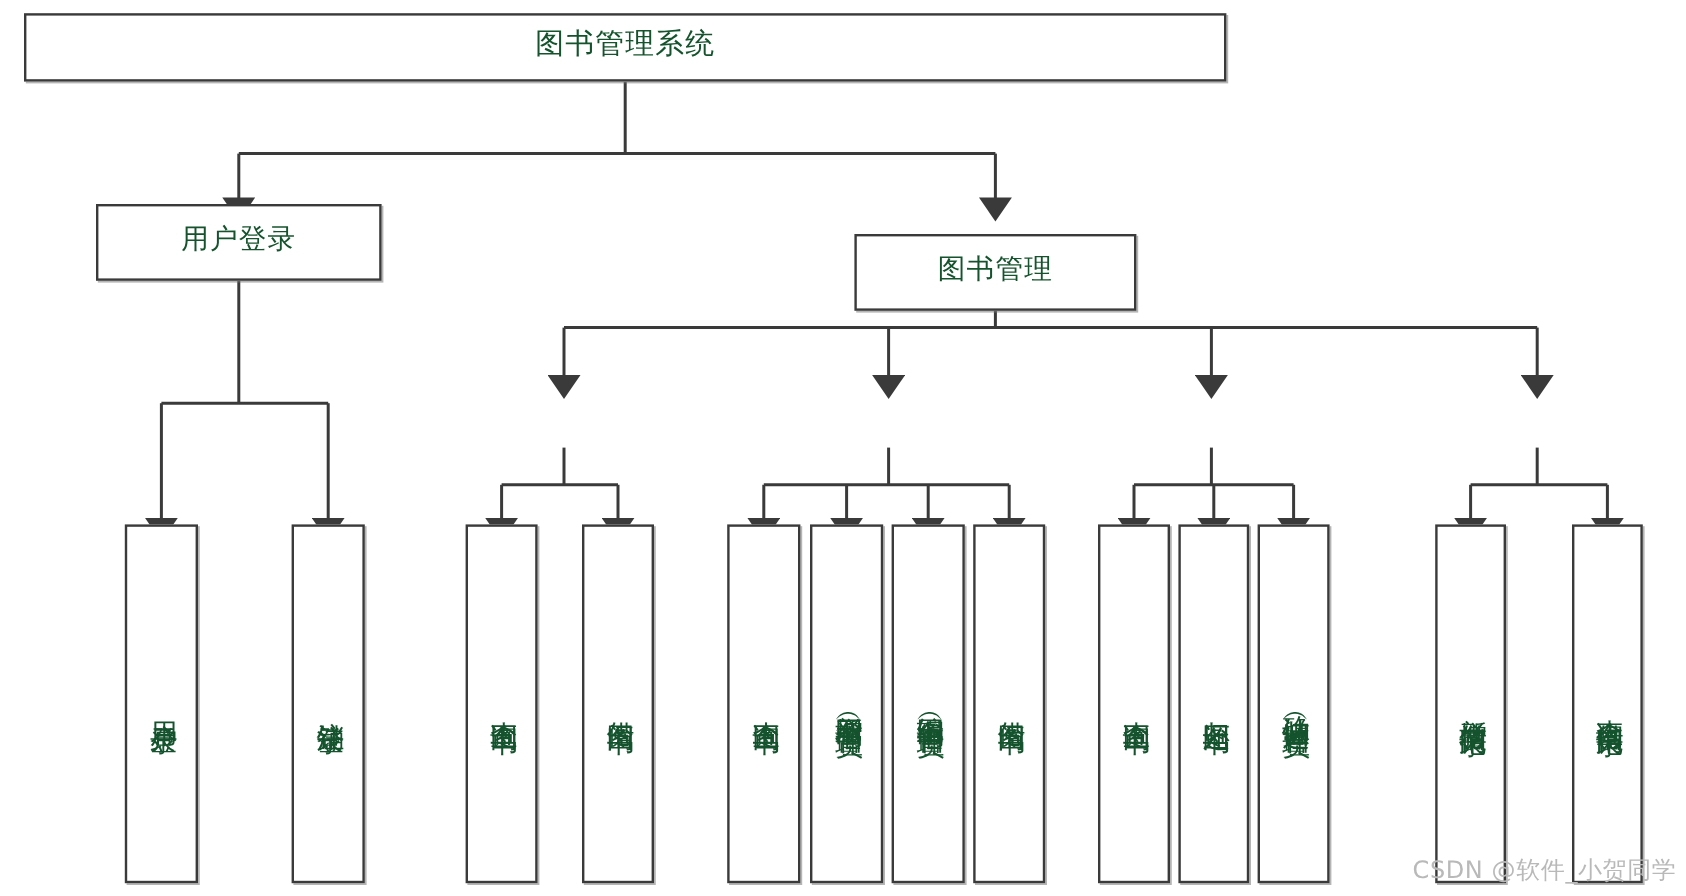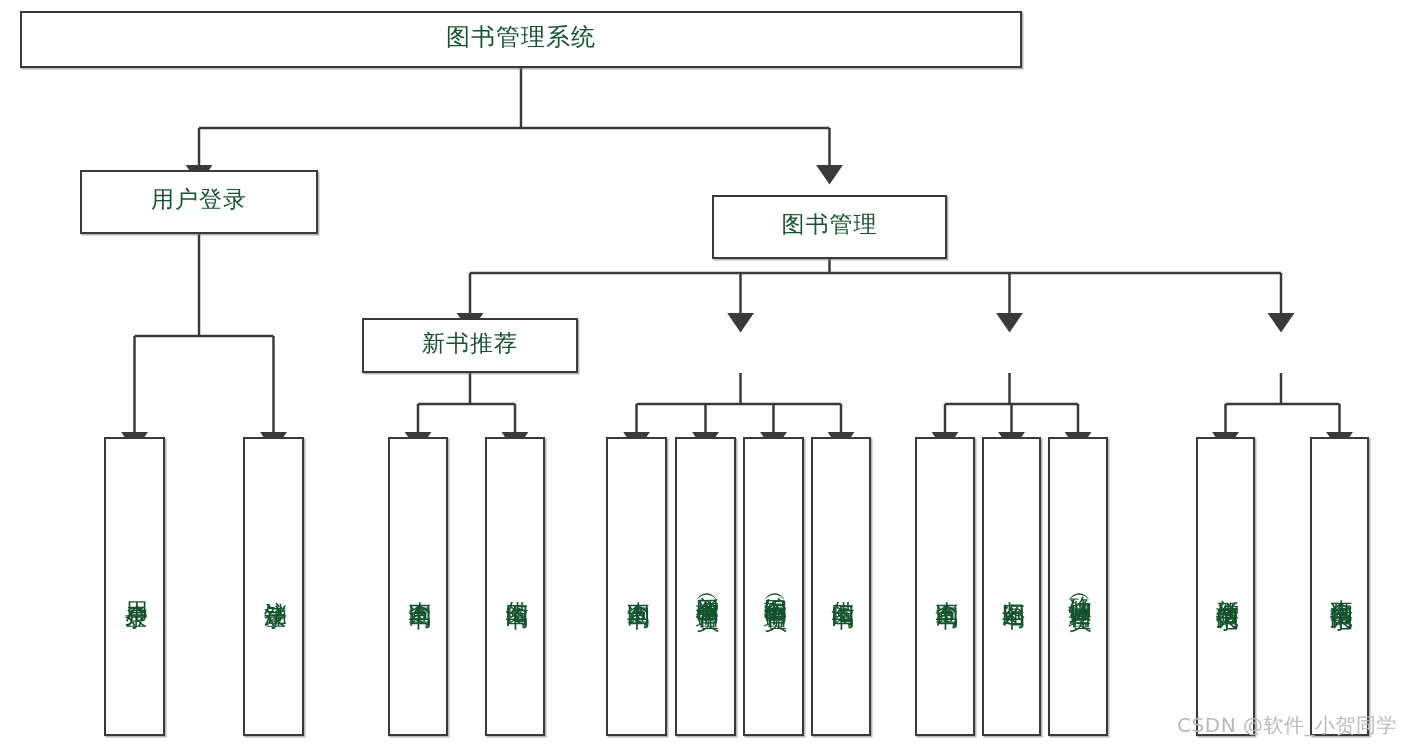--- a/index.html
+++ b/index.html
@@ -115,21 +115,20 @@
         <path d="M1225.5,404 L1225.5,435" stroke="#3a3a3a" stroke-width="2.5" fill="none" marker-end="url(#arrowhead)"></path>
         <path d="M1339.5,404 L1339.5,435" stroke="#3a3a3a" stroke-width="2.5" fill="none" marker-end="url(#arrowhead)"></path>
       </g>
   </svg>
 
   <div class="node horizontal root" style="left: 20px; top: 11px; width: 1002px; height: 57px;">图书管理系统</div>
 
   <div class="node horizontal" style="left: 80px; top: 170px; width: 238px; height: 64px;">用户登录</div>
   <div class="node horizontal" style="left: 712px; top: 170px; width: 235px; height: 64px; margin-top: 25px;">图书管理</div>
 
-  <div class="node horizontal" style="left: 362px; top: 318px; width: 216px; height: 55px;">新书推荐</div>
 
   <div class="node vertical" style="left: 104px; top: 437px; width: 61px; height: 299px;">用户登录</div>
   <div class="node vertical" style="left: 243px; top: 437px; width: 61px; height: 299px;">注销登录</div>
 
   <div class="node vertical" style="left: 388px; top: 437px; width: 60px; height: 299px;">查询图书</div>
   <div class="node vertical" style="left: 485px; top: 437px; width: 60px; height: 299px;">借阅图书</div>
 
   <div class="node vertical" style="left: 606px; top: 437px; width: 61px; height: 299px;">查询图书</div>
   <div class="node vertical" style="left: 675px; top: 437px; width: 61px; height: 299px;">新增图书（管理员）</div>
   <div class="node vertical" style="left: 743px; top: 437px; width: 61px; height: 299px;">编辑图书（管理员）</div>

